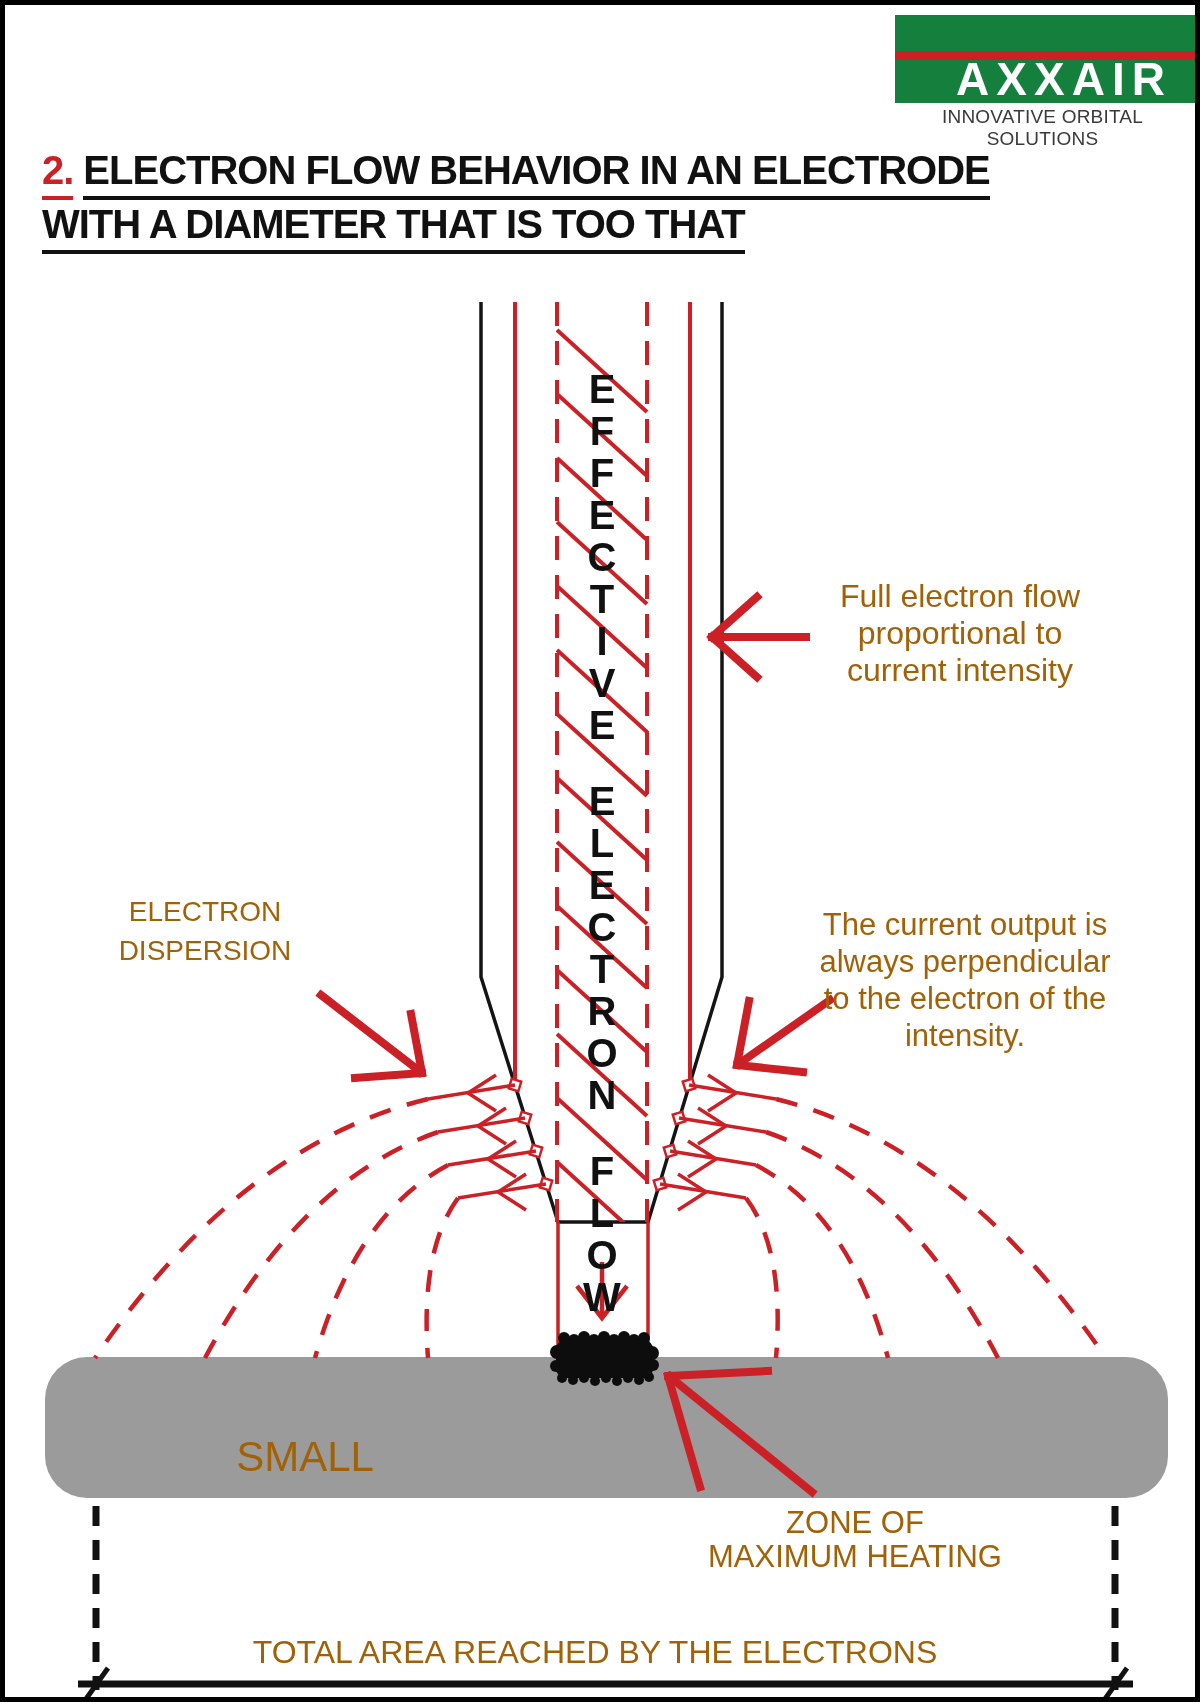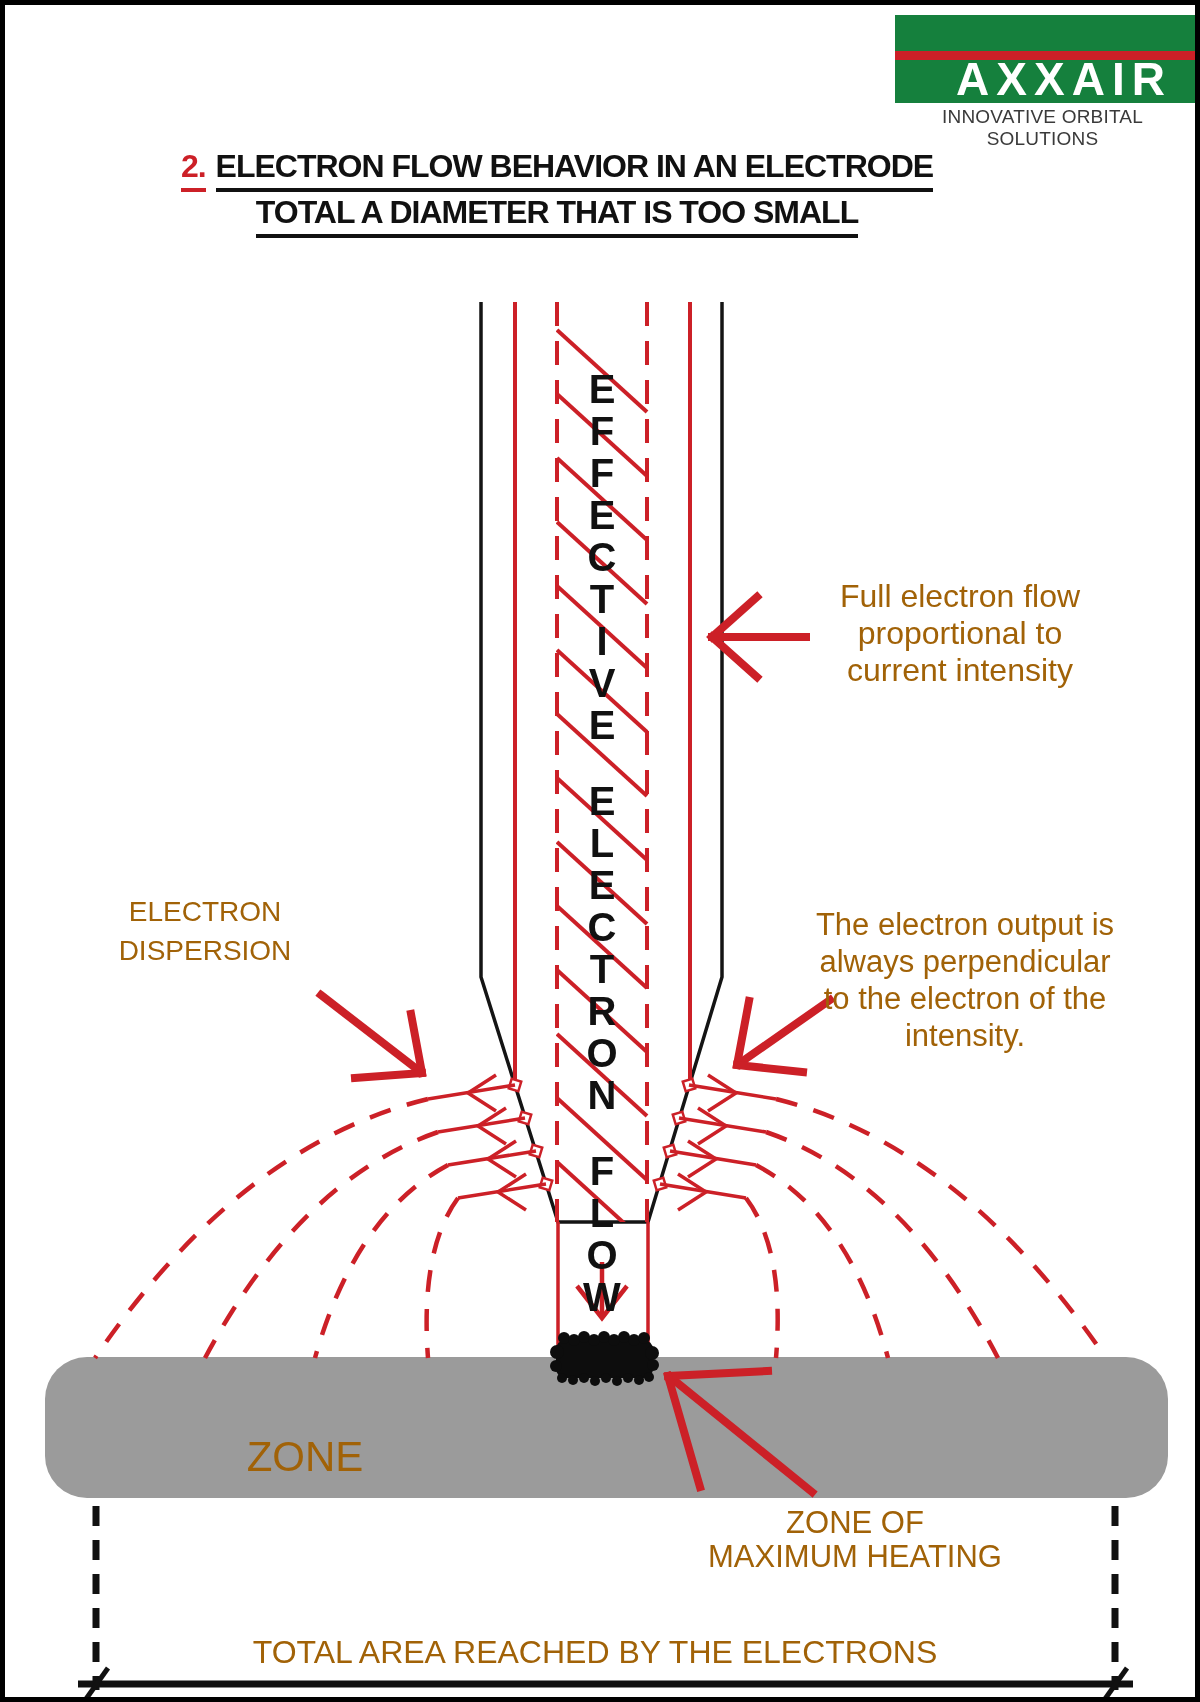--- a/index.html
+++ b/index.html
@@ -12,22 +12,22 @@
 
   
   .logo-box{left:895px;top:15px;width:338px;height:88px;background:#15803d;z-index:5;}
   .logo-stripe{position:absolute;left:0;top:36px;width:100%;height:9px;background:#cc2027;}
   .logo-word{position:absolute;left:0;bottom:1px;width:100%;text-align:center;
     color:#fff;font-weight:bold;font-size:46px;letter-spacing:7px;line-height:1;}
   .logo-tagline{left:895px;top:106px;width:295px;text-align:center;font-size:19px;
     color:#3a3a3a;letter-spacing:0.2px;z-index:5;}
 
   
-  .title{left:42px;top:150px;width:1030px;text-align:center;font-weight:bold;
-    font-size:32px;letter-spacing:-1px;color:#111;z-index:5;line-height:1.0;}
+  .title{left:42px;top:150px;width:1030px;font-weight:bold;
+    font-size:40px;letter-spacing:-1px;color:#111;z-index:5;line-height:1.0;}
   .title .tline{margin-bottom:14px;}
   .title .num{color:#cc2027;border-bottom:4px solid #cc2027;padding-bottom:4px;margin-right:10px;}
   .title .u{border-bottom:4px solid #111;padding-bottom:4px;}
 
   
   .lbl{z-index:6;text-align:center;color:#a16207;}
   .lbl-fullflow{left:800px;top:578px;width:320px;font-size:32px;line-height:37px;}
   .lbl-dispersion{left:90px;top:892px;width:230px;font-size:28px;line-height:39px;}
   .lbl-perp{left:770px;top:906px;width:390px;font-size:31px;line-height:37px;}
   .lbl-tube{left:225px;top:1436px;width:160px;font-size:42px;line-height:1;}
@@ -48,21 +48,21 @@
 <div class="page-frame"></div>
 
 <div class="abs logo-box">
   <div class="logo-stripe"></div>
   <div class="logo-word">AXXAIR</div>
 </div>
 <div class="abs logo-tagline">INNOVATIVE ORBITAL SOLUTIONS</div>
 
 <div class="abs title">
   <div class="tline"><span class="num">2.</span><span class="u">ELECTRON FLOW BEHAVIOR IN AN ELECTRODE</span></div>
-  <div class="tline"><span class="u">TOTAL A DIAMETER THAT IS TOO SMALL</span></div>
+  <div class="tline"><span class="u">WITH A DIAMETER THAT IS TOO THAT</span></div>
 </div>
 
 <svg class="diagram" width="1200" height="1702" viewBox="0 0 1200 1702">
 
   <defs>
     <clipPath id="hatchClip">
         <rect x="556" y="302" width="93" height="920"></rect>
       </clipPath>
   </defs>
 
@@ -241,26 +241,26 @@
   <div>proportional to</div>
   <div>current intensity</div>
 </div>
 
 <div class="abs lbl lbl-dispersion">
   <div>ELECTRON</div>
   <div>DISPERSION</div>
 </div>
 
 <div class="abs lbl lbl-perp">
-  <div>The electron output is</div>
+  <div>The current output is</div>
   <div>always perpendicular</div>
   <div>to the electron of the</div>
   <div>intensity.</div>
 </div>
 
-<div class="abs lbl lbl-tube">ZONE</div>
+<div class="abs lbl lbl-tube">SMALL</div>
 
 <div class="abs lbl lbl-zone">
   <div>ZONE OF</div>
   <div>MAXIMUM HEATING</div>
 </div>
 
 <div class="abs lbl lbl-total">TOTAL AREA REACHED BY THE ELECTRONS</div>
 
 </body></html>

